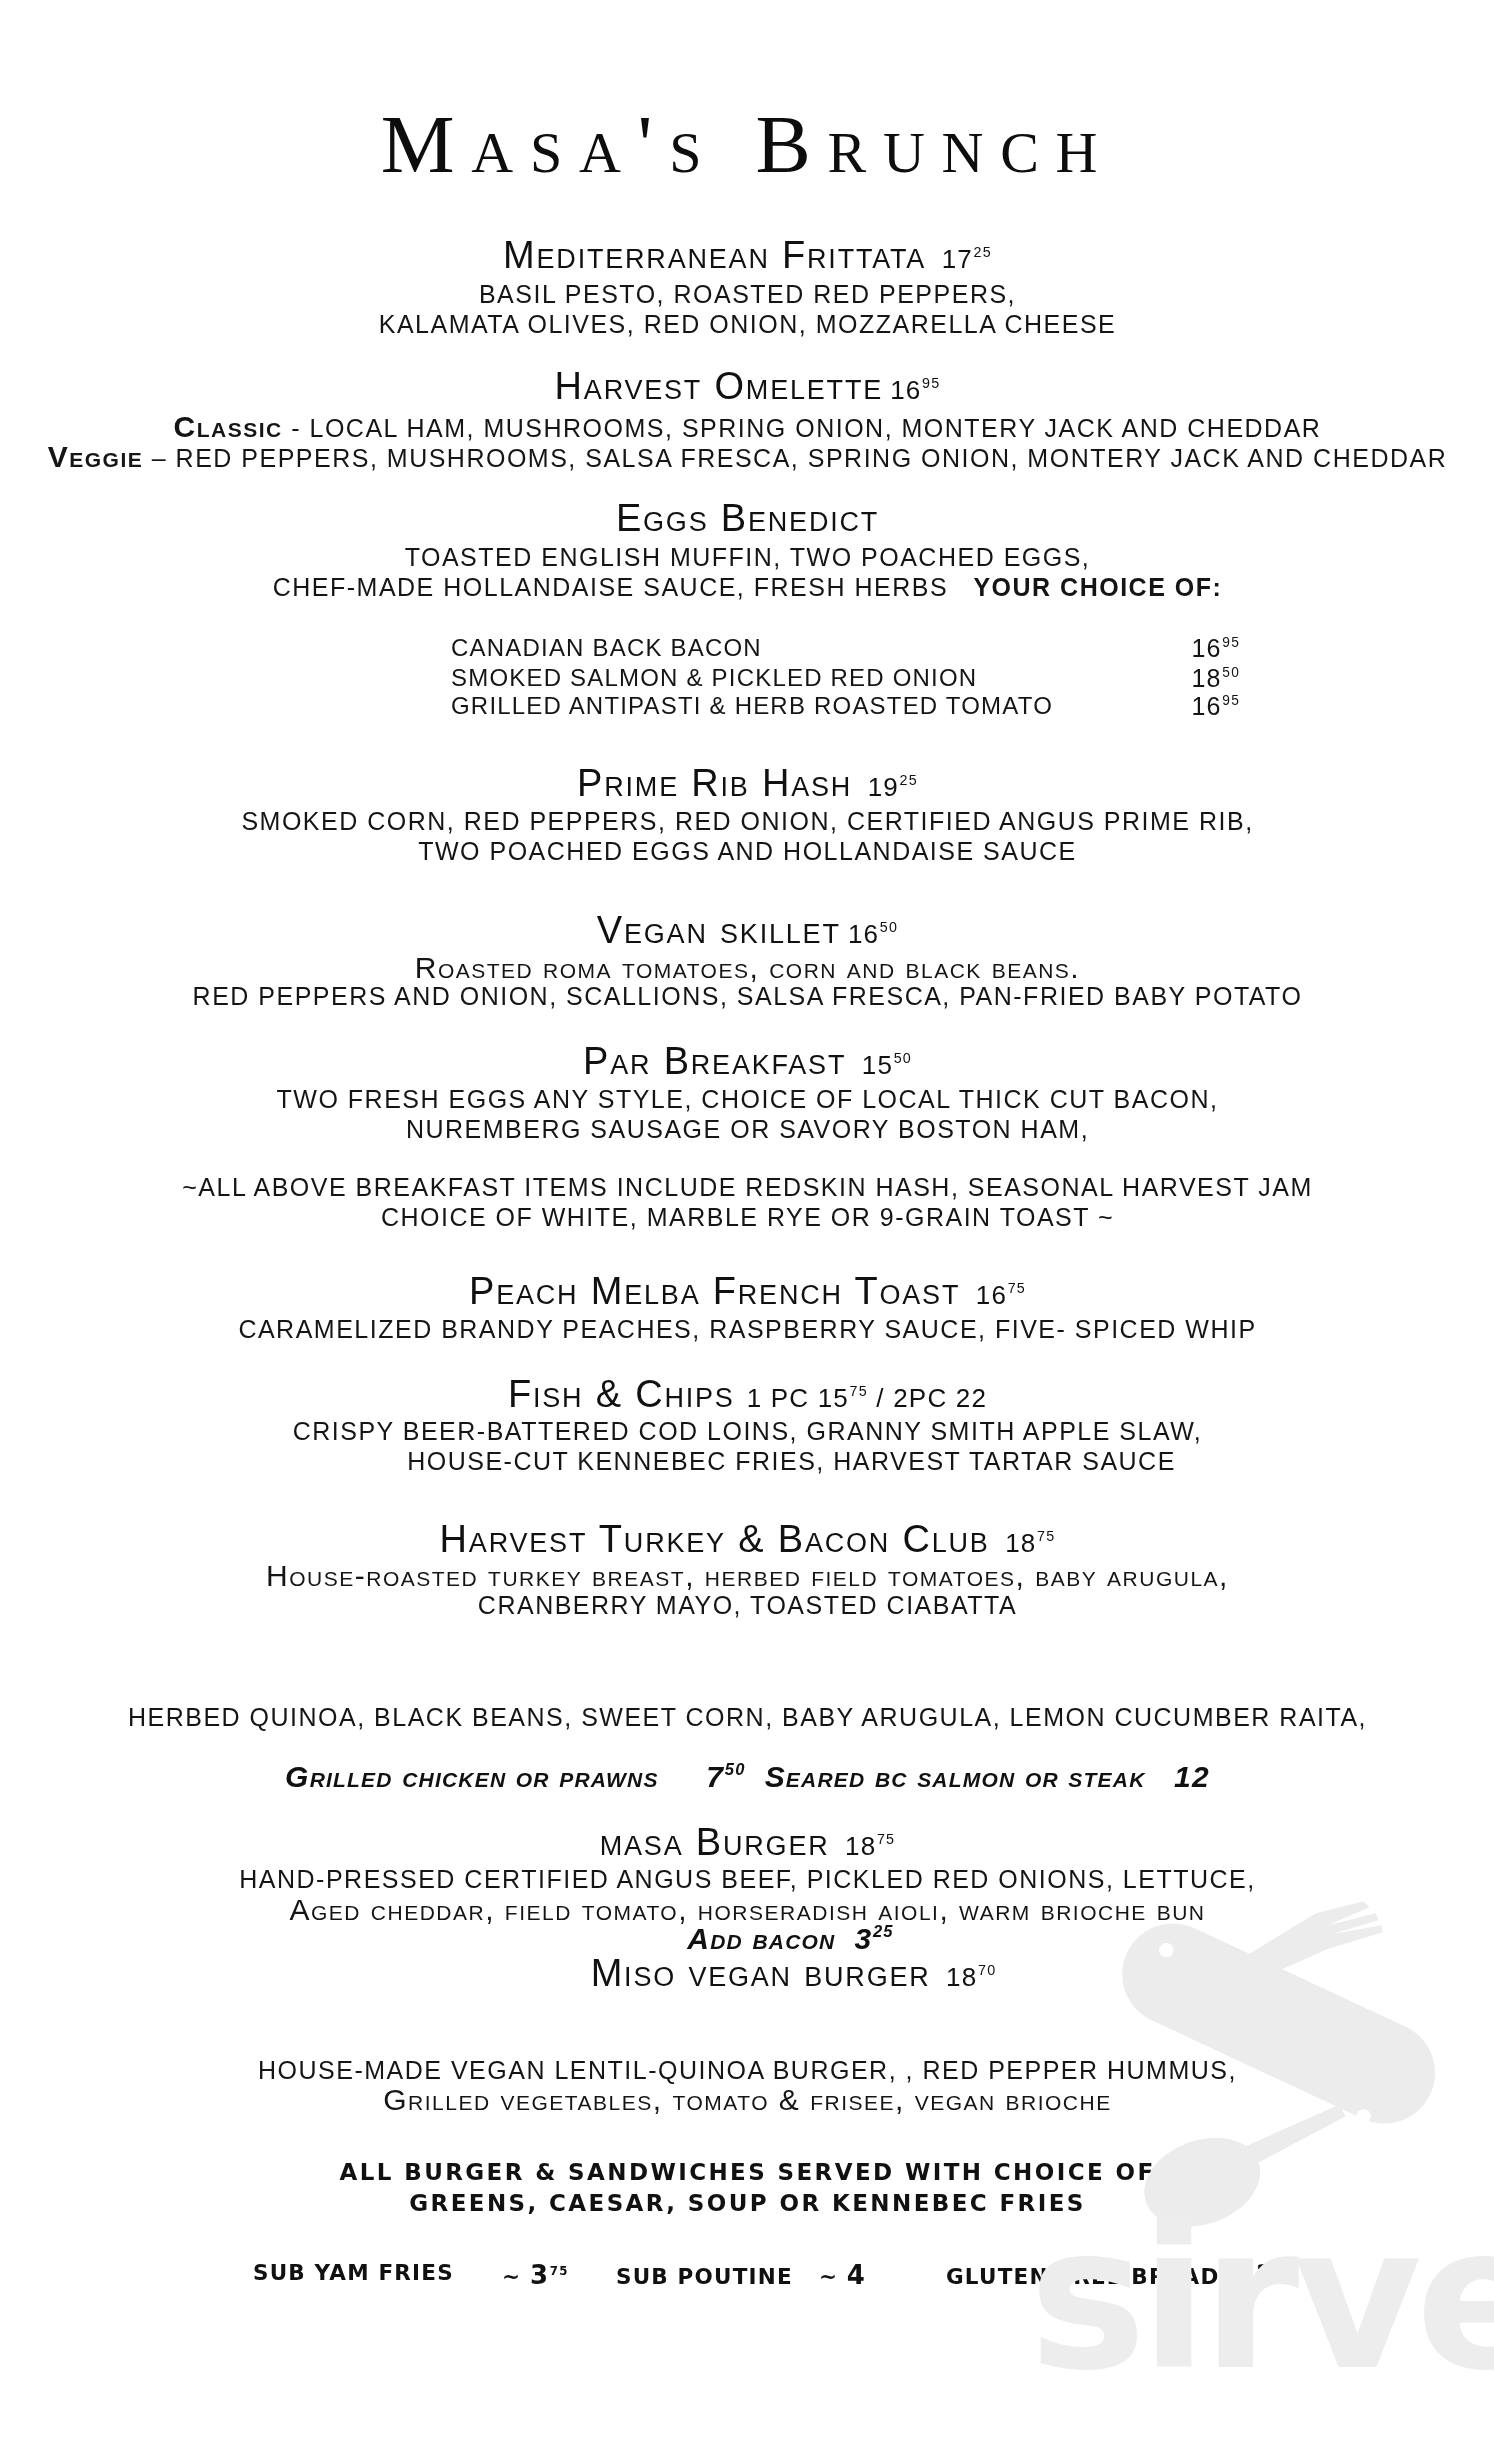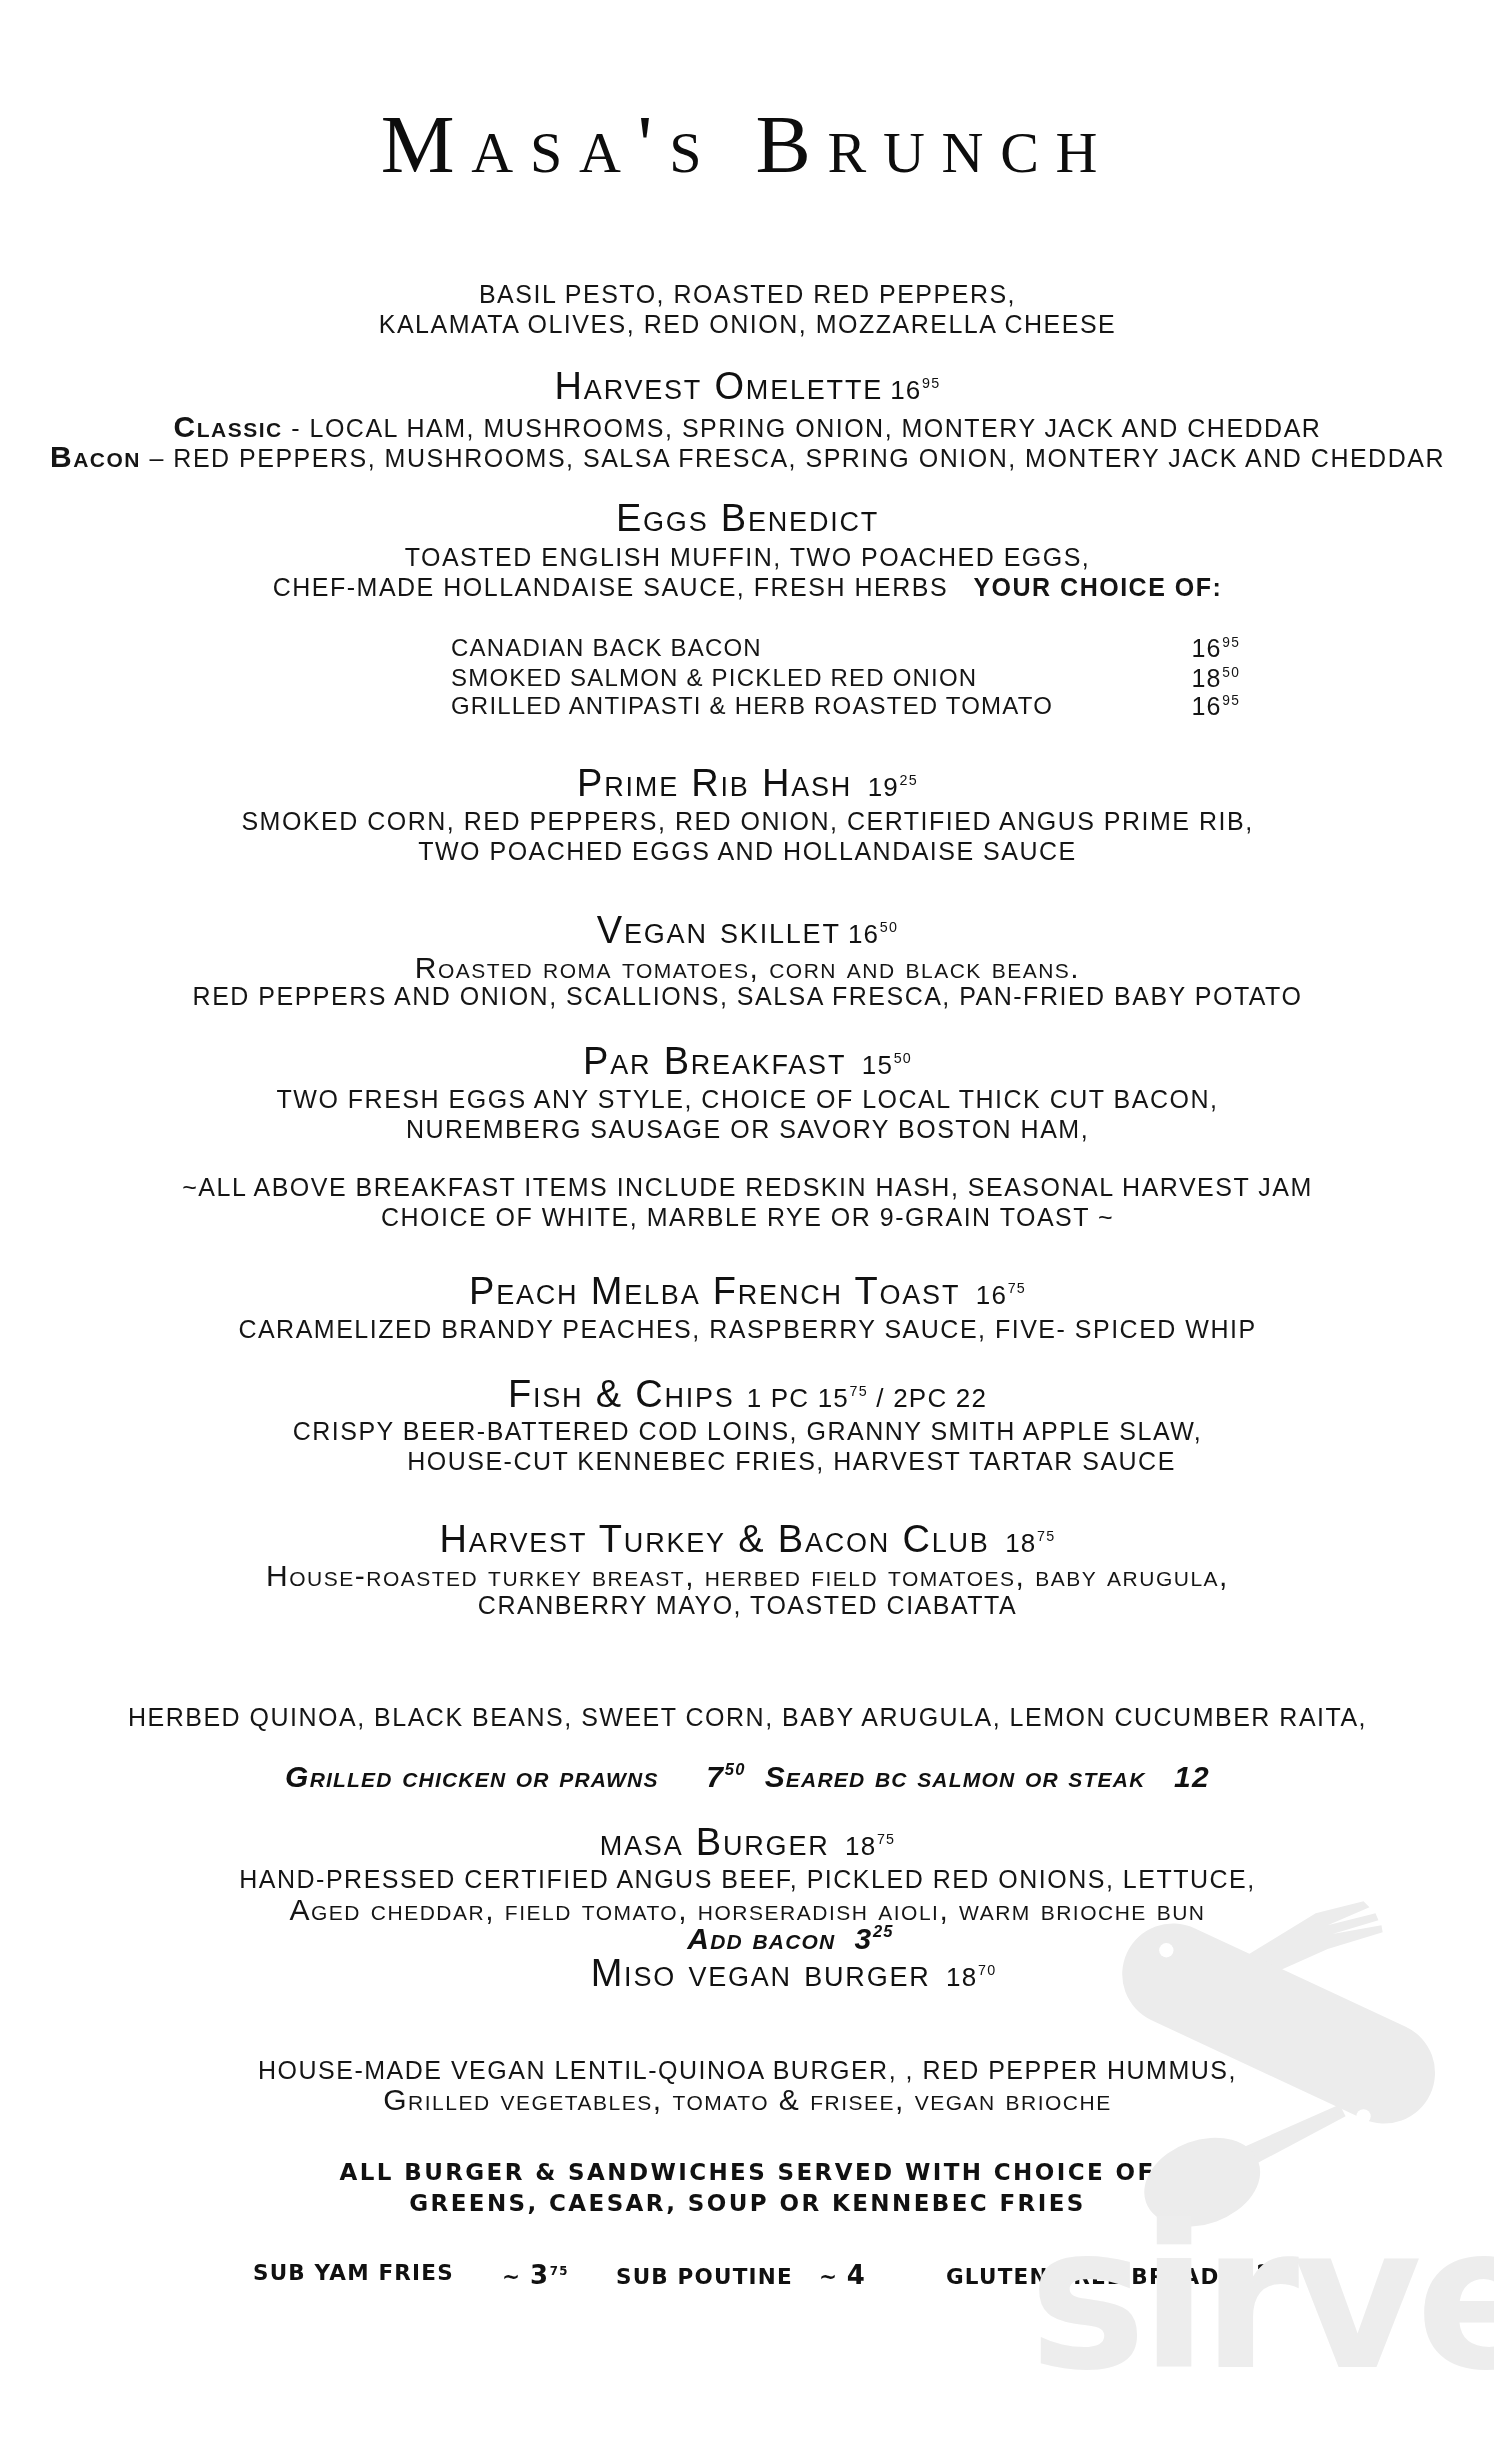--- a/index.html
+++ b/index.html
@@ -29,31 +29,34 @@
   .sub-price { font-size: 26px; }
   .watermark { position: absolute; right: 0; top: 1901px; width: 490px; height: 561px; pointer-events: none; }
 </style>
 </head>
 <body>
 
 <div class="page">
 
   <div class="line title" style="top:96px;">Masa's Brunch</div>
 
+  <div class="line item-name" style="top:234px;">
+    <span>Mediterranean Frittata</span><span class="price"><span>17</span><sup class="c">25</sup></span>
+  </div>
   <div class="line desc" style="top:280px;">basil pesto, roasted red peppers,</div>
   <div class="line desc" style="top:310px;">kalamata olives, red onion, mozzarella cheese</div>
 
   <div class="line item-name" style="top:365px;">
     <span>Harvest Omelette</span><span class="price" style="margin-left:7.2px"><span>16</span><sup class="c">95</sup></span>
   </div>
   <div class="line desc" style="top:410px;">
     <span class="lead">Classic</span><span> - </span><span>local ham, mushrooms, spring onion, montery jack and cheddar</span>
   </div>
   <div class="line desc" style="top:440px;">
-    <span class="lead">Bacon</span><span> – </span><span>red peppers, mushrooms, salsa fresca, spring onion, montery jack and cheddar</span>
+    <span class="lead">Veggie</span><span> – </span><span>red peppers, mushrooms, salsa fresca, spring onion, montery jack and cheddar</span>
   </div>
 
   <div class="line item-name" style="top:497px;">
     <span>Eggs Benedict</span>
   </div>
   <div class="line desc" style="top:543px;">toasted english muffin, two poached eggs,</div>
   <div class="line desc" style="top:573px;">
     <span>chef-made hollandaise sauce, fresh herbs</span>&nbsp;&nbsp;&nbsp;<span style="font-weight:bold;">your choice of:</span>
   </div>
   <div class="opt-row" style="top:634px;">

